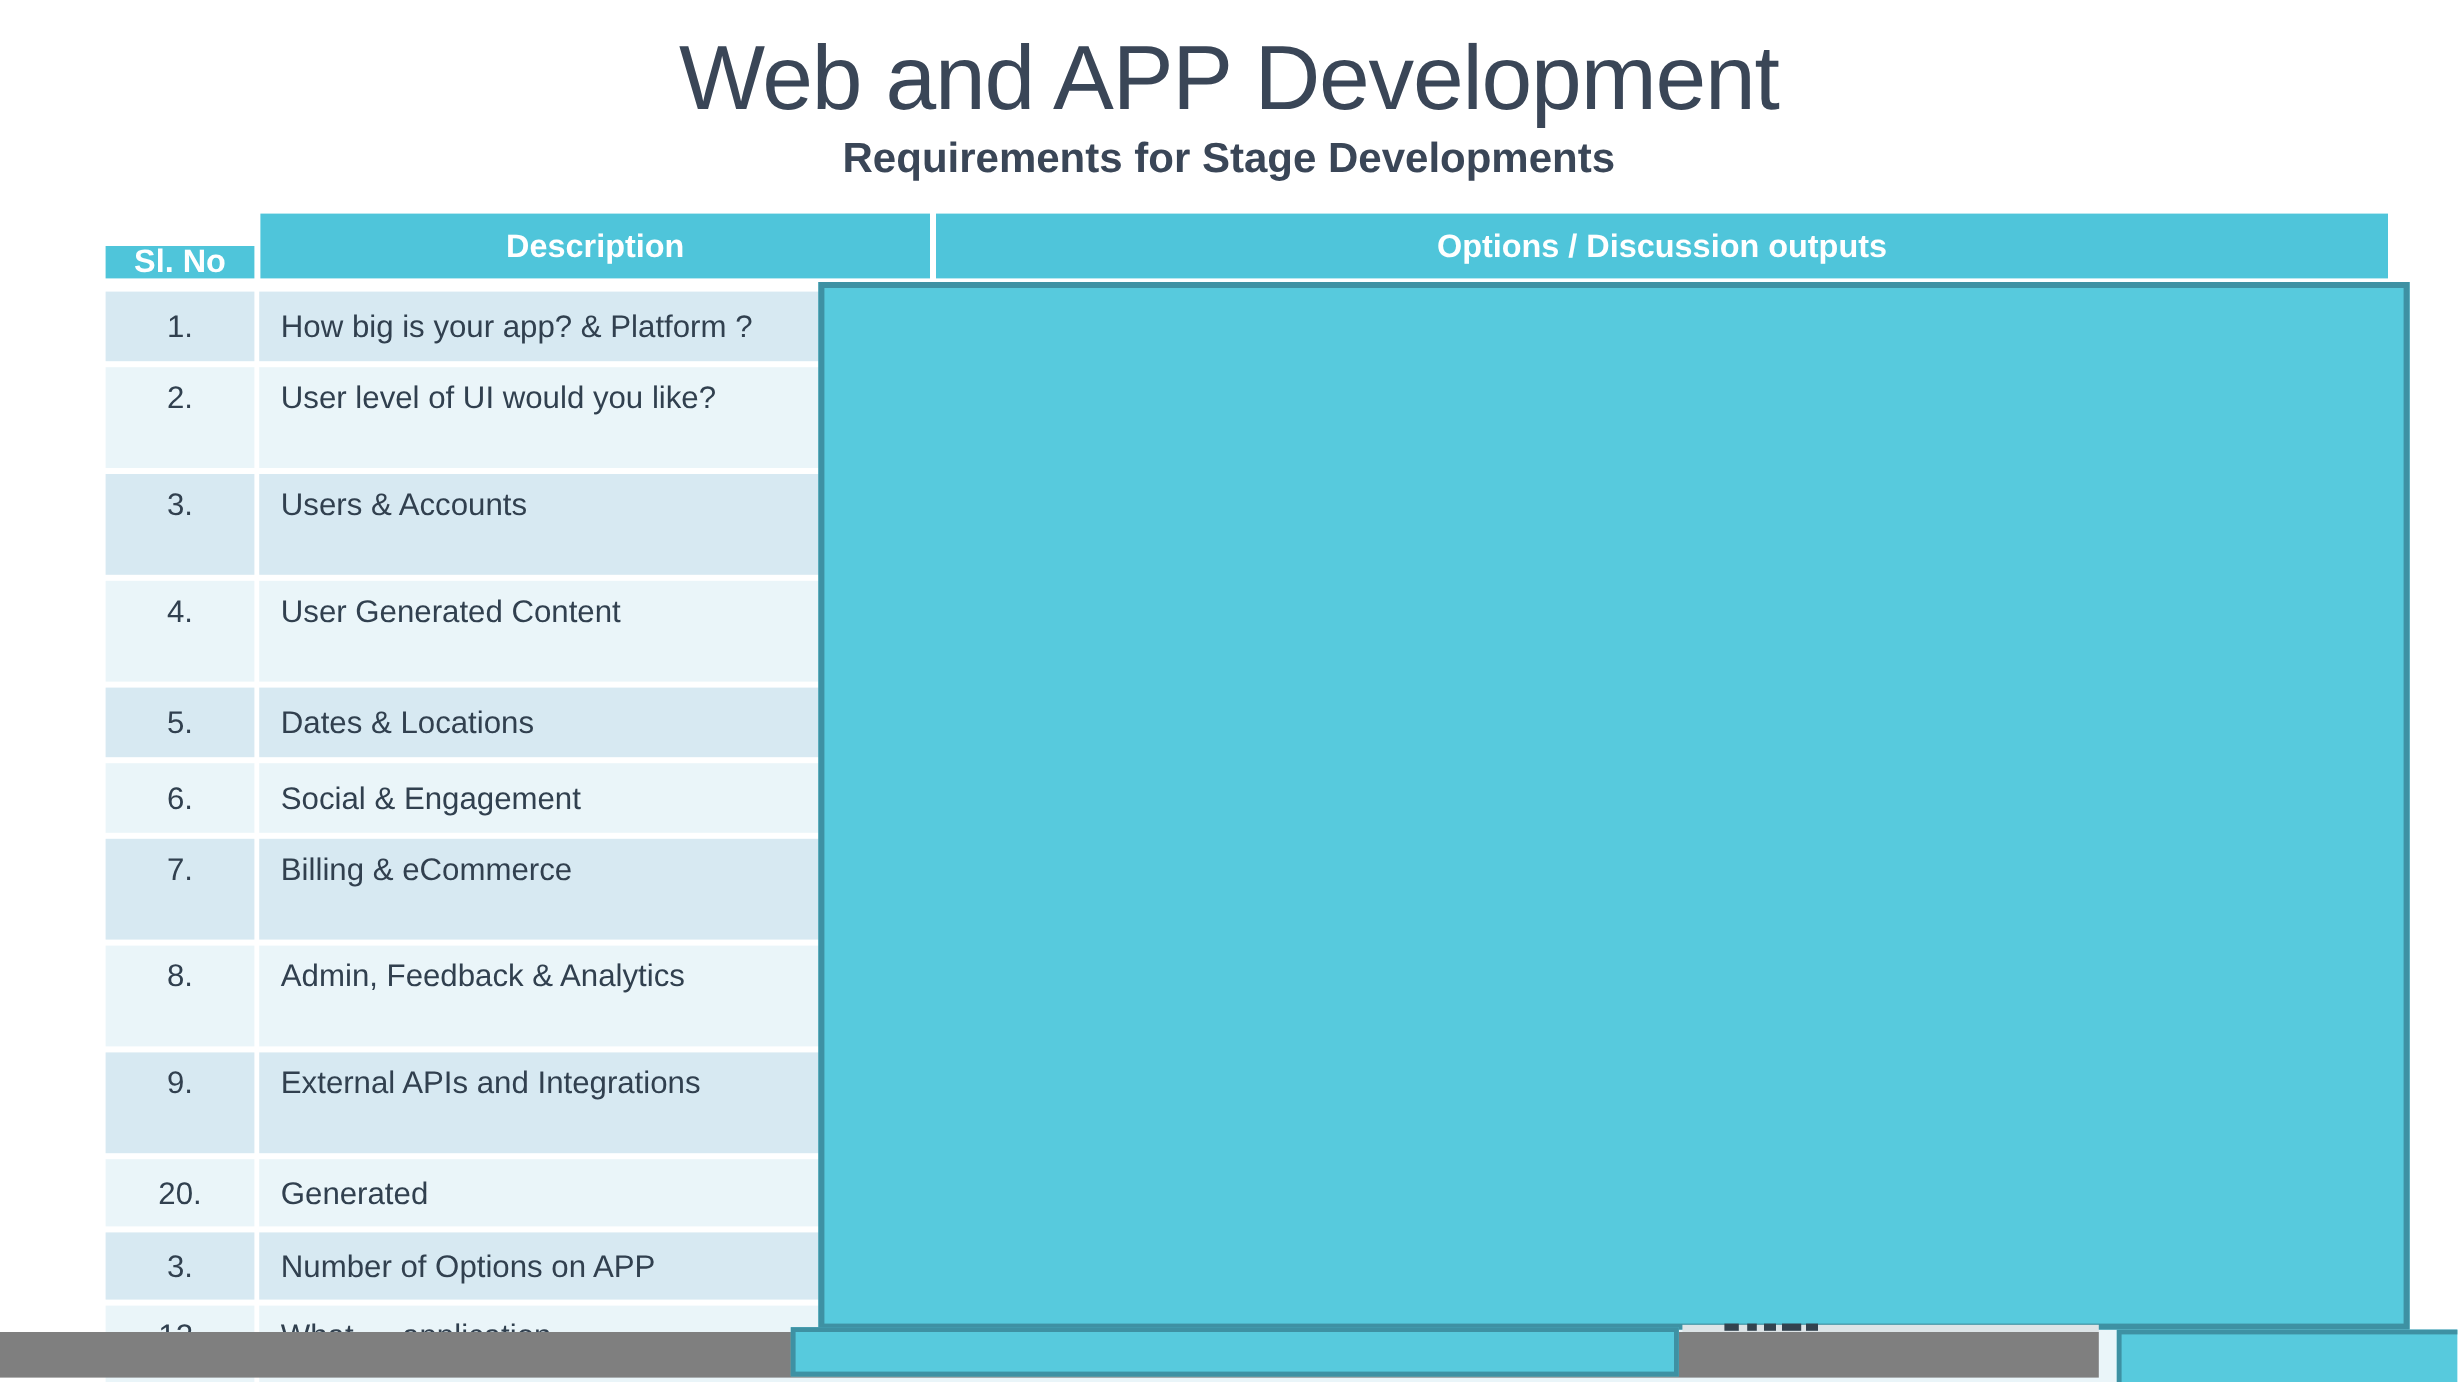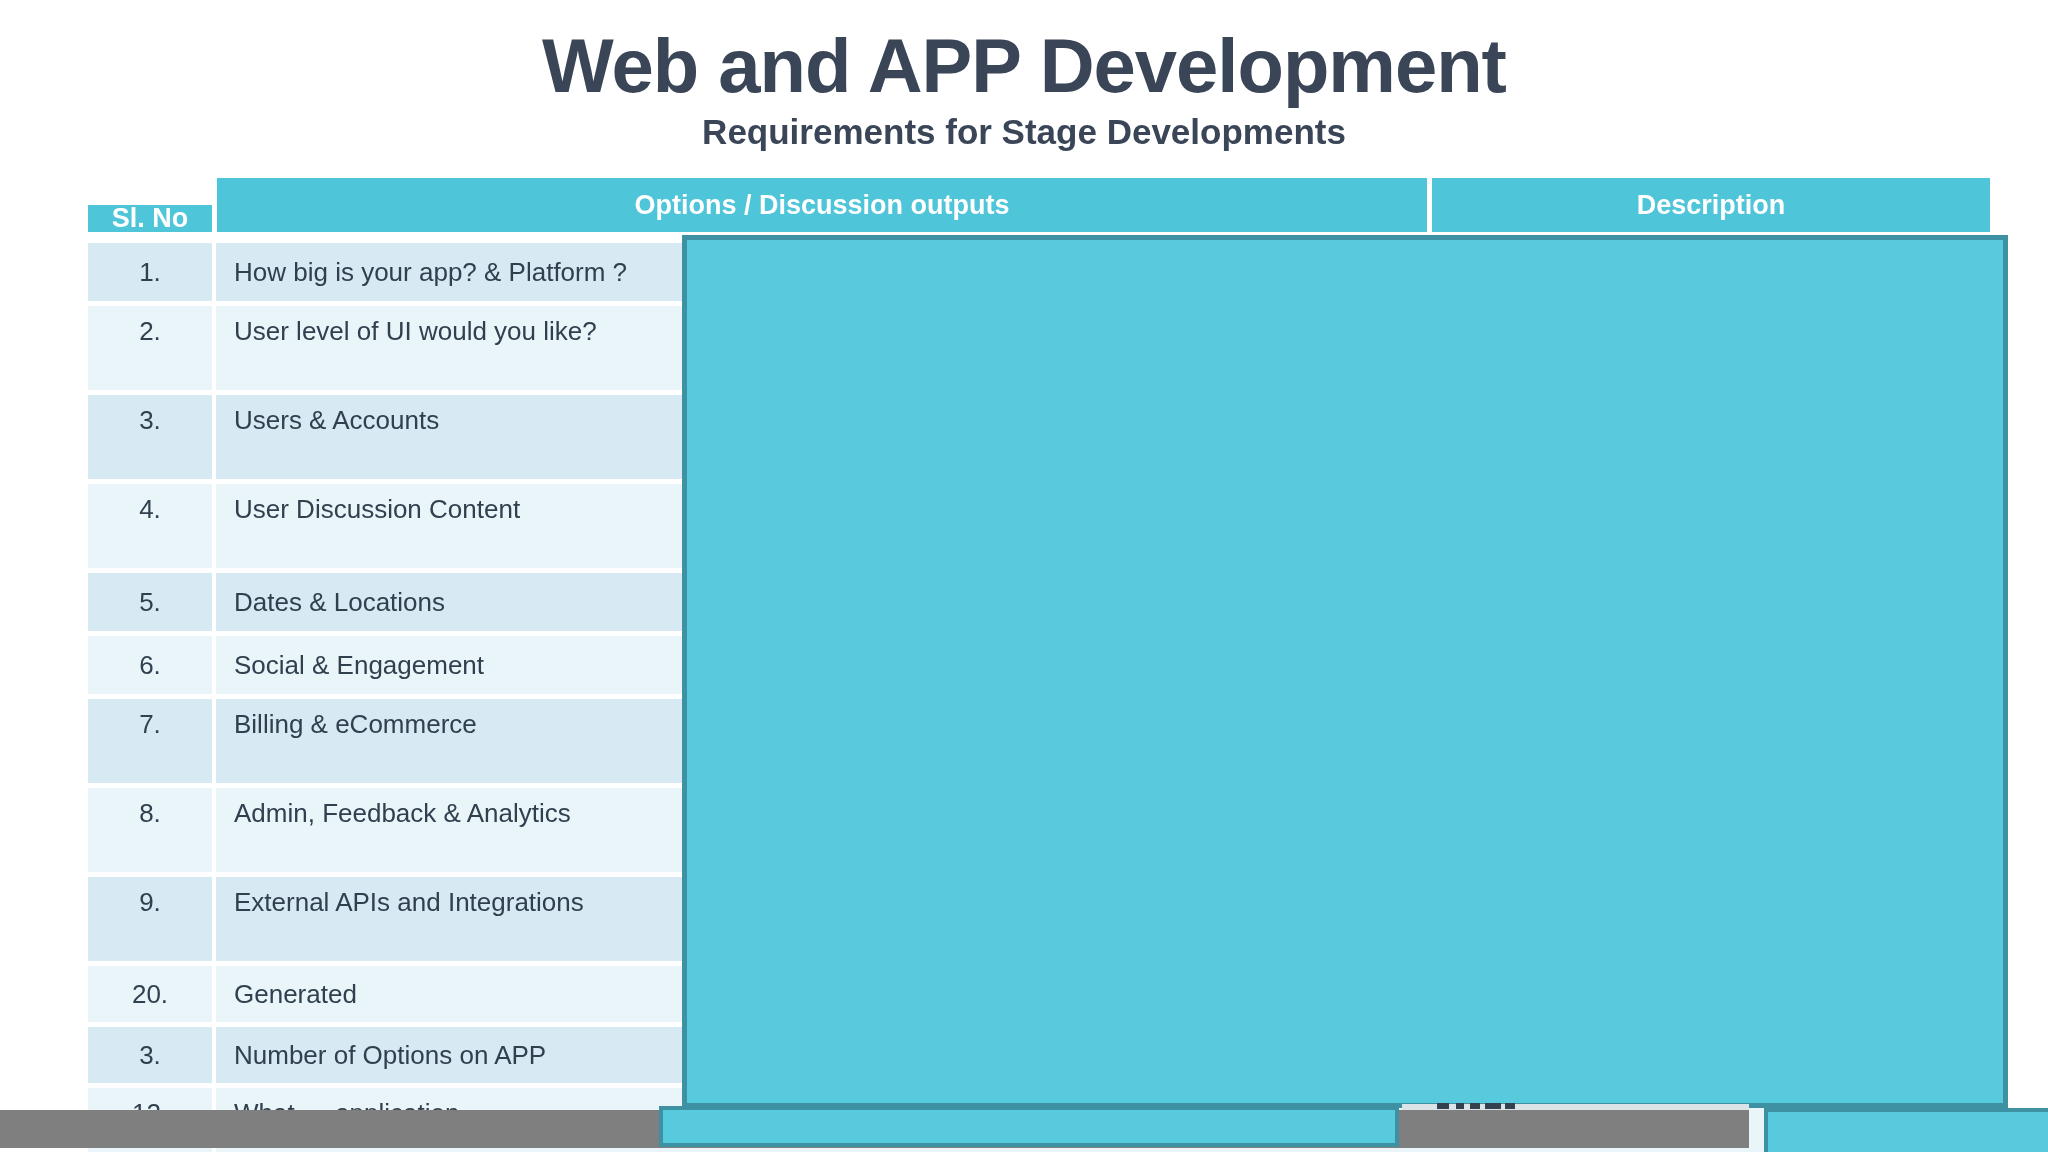--- a/index.html
+++ b/index.html
@@ -7,21 +7,21 @@
     position:relative;
     width:2048px;height:1152px;
     overflow:hidden;
     background:#ffffff;
     font-family:"Liberation Sans", sans-serif;
   }
   
   .title-block{position:absolute;top:24px;left:0;width:100%;text-align:center;}
   .page-title{
     font-size:76px;line-height:1.1;letter-spacing:-1px;
-    color:#3A4657;font-weight:700;
+    color:#3A4657;font-weight:400;
   }
   .page-subtitle{
     font-size:35px;margin-top:4px;
     color:#3A4657;font-weight:700;
   }
   
   .req-table{position:absolute;left:88px;top:178px;width:1902px;}
   .thead{display:flex;column-gap:5px;height:54px;margin-bottom:11px;}
   .thead .hcell{
     background:#4FC5DA;color:#ffffff;font-weight:bold;font-size:27px;
@@ -75,22 +75,22 @@
 <div class="slide">
 
   <div class="title-block">
     <div class="page-title">Web and APP Development</div>
     <div class="page-subtitle">Requirements for Stage Developments</div>
   </div>
 
   <div class="req-table">
     <div class="thead">
       <div class="hcell c-no">Sl. No</div>
+      <div class="hcell c-desc">Description</div>
       <div class="hcell c-opts">Options / Discussion outputs</div>
-      <div class="hcell c-desc">Description</div>
     </div>
 
     <div class="trow shade-a v-mid r0">
       <div class="cell cell-no">
           <span>1.</span>
         </div>
       <div class="cell cell-desc">
           <span>How big is your app? &amp; Platform ?</span>
         </div>
     </div>
@@ -108,21 +108,21 @@
         </div>
       <div class="cell cell-desc">
           <span>Users &amp; Accounts</span>
         </div>
     </div>
     <div class="trow shade-b v-top r3">
       <div class="cell cell-no">
           <span>4.</span>
         </div>
       <div class="cell cell-desc">
-          <span>User Discussion Content</span>
+          <span>User Generated Content</span>
         </div>
     </div>
     <div class="trow shade-a v-mid r4">
       <div class="cell cell-no">
           <span>5.</span>
         </div>
       <div class="cell cell-desc">
           <span>Dates &amp; Locations</span>
         </div>
     </div>

